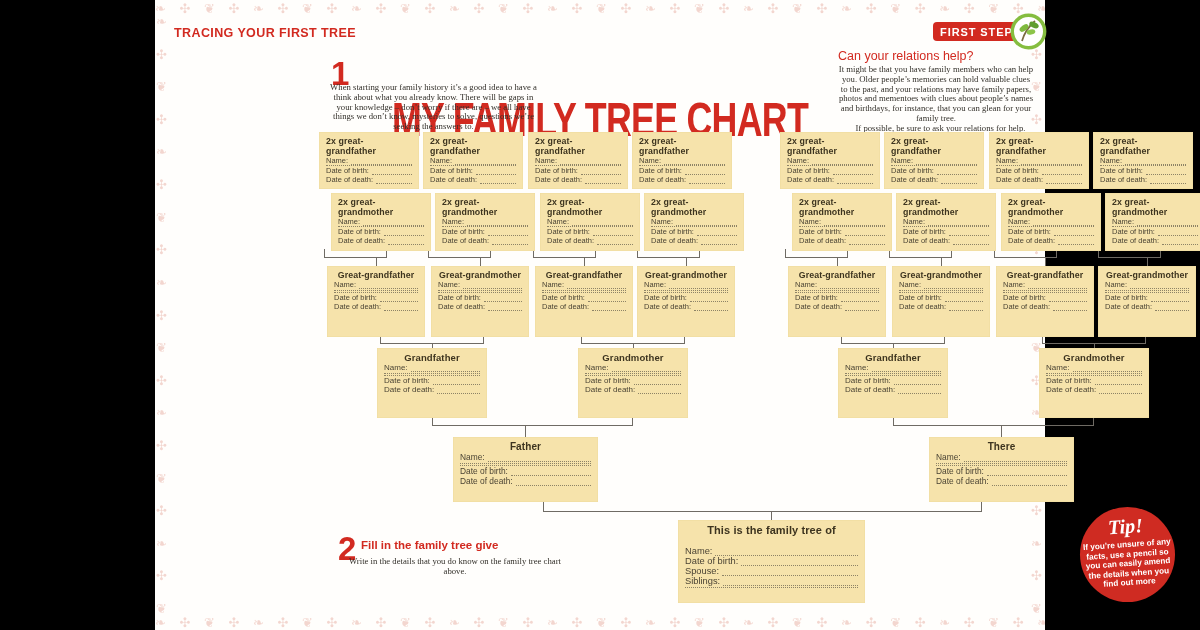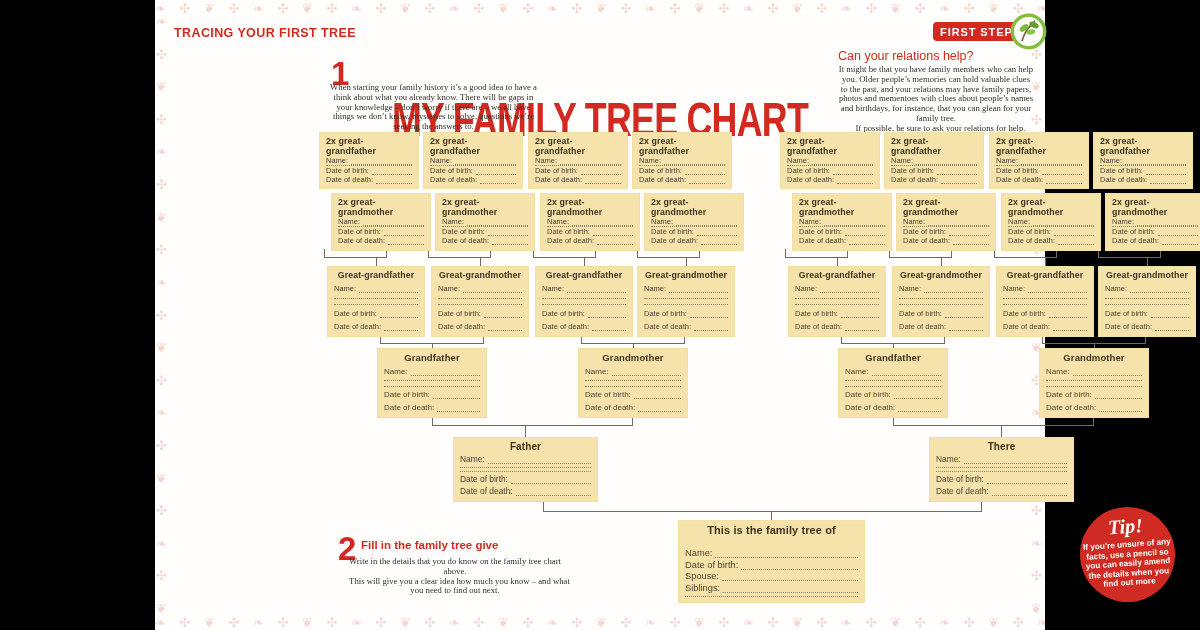--- a/index.html
+++ b/index.html
@@ -36,21 +36,21 @@
         color:#33302a;text-align:center;}
   .body p{margin:0;}
   .body p.indent{text-indent:9px;}
 
   .redhead{position:absolute;left:683px;top:49px;font-weight:normal;font-size:12.5px;
            color:var(--accent,#d22a20);}
 
   
   #tree{position:absolute;inset:0;}
   .tbox{position:absolute;background:#f6e3ab;box-sizing:border-box;padding:4px 7px 6px;
-        display:flex;flex-direction:column;justify-content:space-between;
+        display:flex;flex-direction:column;justify-content:flex-start;
         box-shadow:0 0 0 .5px #eedb9e inset;}
   .tbox-h{font-weight:bold;color:#3d341f;font-size:8.8px;letter-spacing:.1px;}
   .thc .tbox-h{text-align:center;}
   .frow{display:flex;align-items:flex-end;}
   .flab{color:#4b4434;font-size:7.5px;white-space:nowrap;}
   .fdots{flex:1;border-bottom:1px dotted #8d8366;margin-left:3px;height:1px;}
   .dotline{border-bottom:1px dotted #8d8366;height:1px;}
   .s2 .flab{font-size:8px;} .s2 .tbox-h{font-size:9.5px;}
   .s3 .flab{font-size:8.4px;} .s3 .tbox-h{font-size:10px;}
   .s4 .flab{font-size:9.3px;} .s4 .tbox-h{font-size:11px;margin-bottom:10px;}
@@ -654,21 +654,20 @@
             <span class="fdots"></span>
           </div>
           <div class="dotline"></div>
         </div>
       </div>
 
     <div class="stepnum" style="left:183px;top:532px;">2</div>
     <div class="stephead" style="left:206px;top:540px;">Fill in the family tree give</div>
     <div class="body" style="left:184px;top:557px;width:232px;">
       <p>Write in the details that you do know on the family tree chart above.</p>
-      <p class="indent">This will give you a clear idea how much you know – and what you need to find out next.</p>
     </div>
 
     <div class="tip">
       <div class="tip-inner">
         <div class="tip-title">Tip!</div>
         <div class="tip-text">
           <span>If you’re unsure of any</span>
           <span>facts, use a pencil so</span>
           <span>you can easily amend</span>
           <span>the details when you</span>

